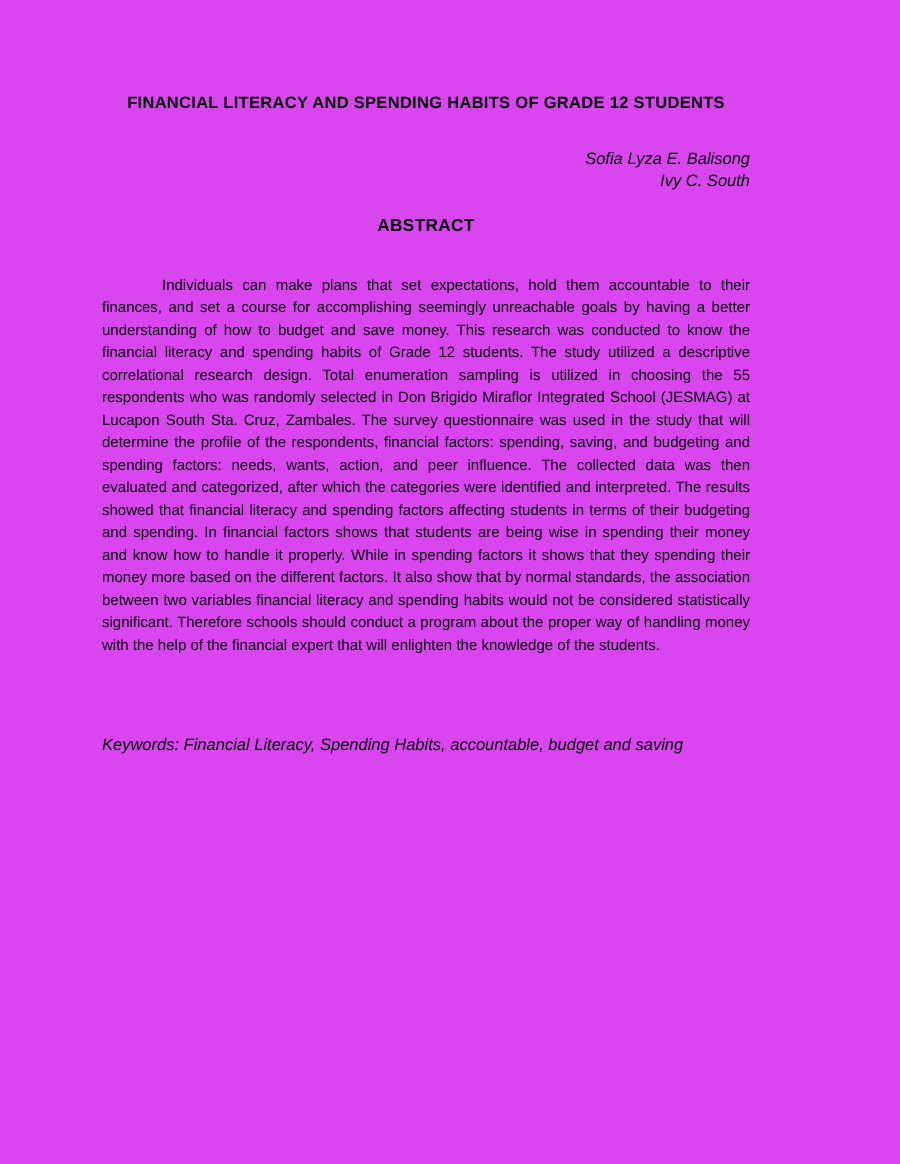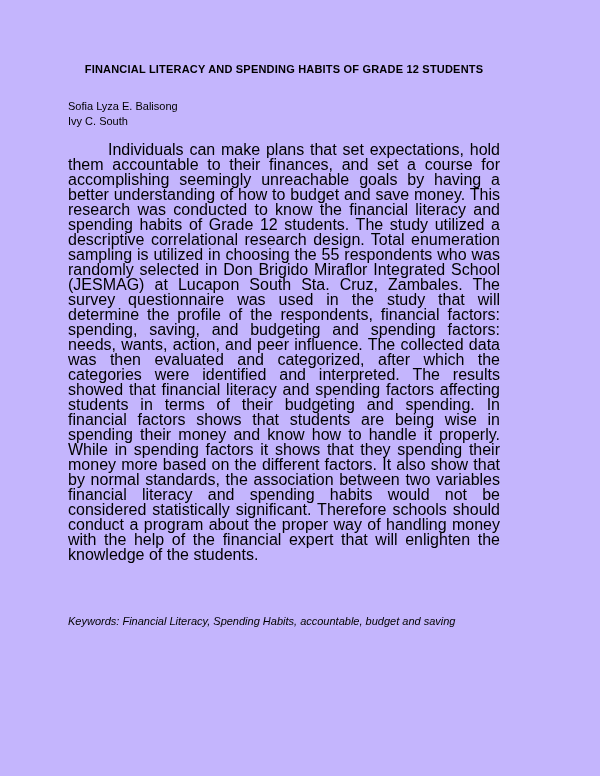--- a/index.html
+++ b/index.html
@@ -11,51 +11,52 @@
     height: 776px;
     background: #ffffff;
     color: #000000;
     font-family: "Liberation Sans", sans-serif;
   }
   .page {
     box-sizing: border-box;
     width: 600px;
     height: 776px;
     padding: 62px 100px 0 68px;
-    background: #c4b5fd;
+    background: #d946ef;
     overflow: hidden;
   }
   .title {
     margin: 0;
     font-size: 11px;
     font-weight: bold;
     line-height: 15px;
     text-align: center;
     letter-spacing: 0.2px;
   }
   .authors {
     margin-top: 22px;
-    text-align: left;
+    text-align: right;
     font-size: 11px;
     line-height: 15px;
+    font-style: italic;
   }
   .author {
     margin: 0;
   }
   .abstract-heading {
     margin: 15px 0 0 0;
     font-size: 11.5px;
     font-weight: bold;
     line-height: 15px;
     text-align: center;
     letter-spacing: 0.2px;
   }
   .abstract-body {
-    margin: 13px 0 0 0;
-    font-size: 16px;
+    margin: 24px 0 0 0;
+    font-size: 10px;
     line-height: 15px;
     text-align: justify;
     text-indent: 40px;
   }
   .keywords {
     margin: 52px 0 0 0;
     font-size: 11px;
     line-height: 15px;
     font-style: italic;
     text-align: left;
@@ -66,18 +67,19 @@
 
 <div class="page">
 
   <h1 class="title">FINANCIAL LITERACY AND SPENDING HABITS OF GRADE 12 STUDENTS</h1>
 
   <div class="authors">
     <div class="author">Sofia Lyza E. Balisong</div>
     <div class="author">Ivy C. South</div>
   </div>
 
+  <h2 class="abstract-heading">ABSTRACT</h2>
 
   <p class="abstract-body">Individuals can make plans that set expectations, hold them accountable to their finances, and set a course for accomplishing seemingly unreachable goals by having a better understanding of how to budget and save money. This research was conducted to know the financial literacy and spending habits of Grade 12 students. The study utilized a descriptive correlational research design. Total enumeration sampling is utilized in choosing the 55 respondents who was randomly selected in Don Brigido Miraflor Integrated School (JESMAG) at Lucapon South Sta. Cruz, Zambales. The survey questionnaire was used in the study that will determine the profile of the respondents, financial factors: spending, saving, and budgeting and spending factors: needs, wants, action, and peer influence. The collected data was then evaluated and categorized, after which the categories were identified and interpreted. The results showed that financial literacy and spending factors affecting students in terms of their budgeting and spending. In financial factors shows that students are being wise in spending their money and know how to handle it properly. While in spending factors it shows that they spending their money more based on the different factors. It also show that by normal standards, the association between two variables financial literacy and spending habits would not be considered statistically significant. Therefore schools should conduct a program about the proper way of handling money with the help of the financial expert that will enlighten the knowledge of the students.</p>
 
   <p class="keywords">Keywords: Financial Literacy, Spending Habits, accountable, budget and saving</p>
 
 </div>
 
 </body></html>

